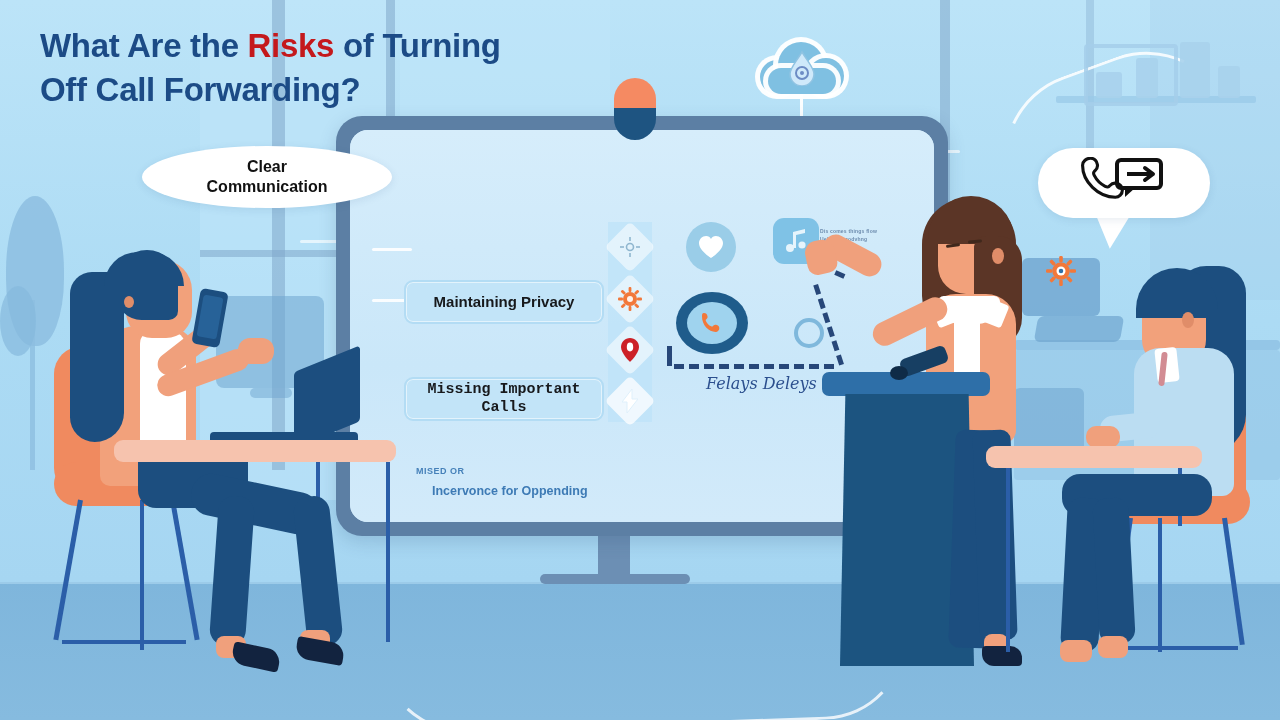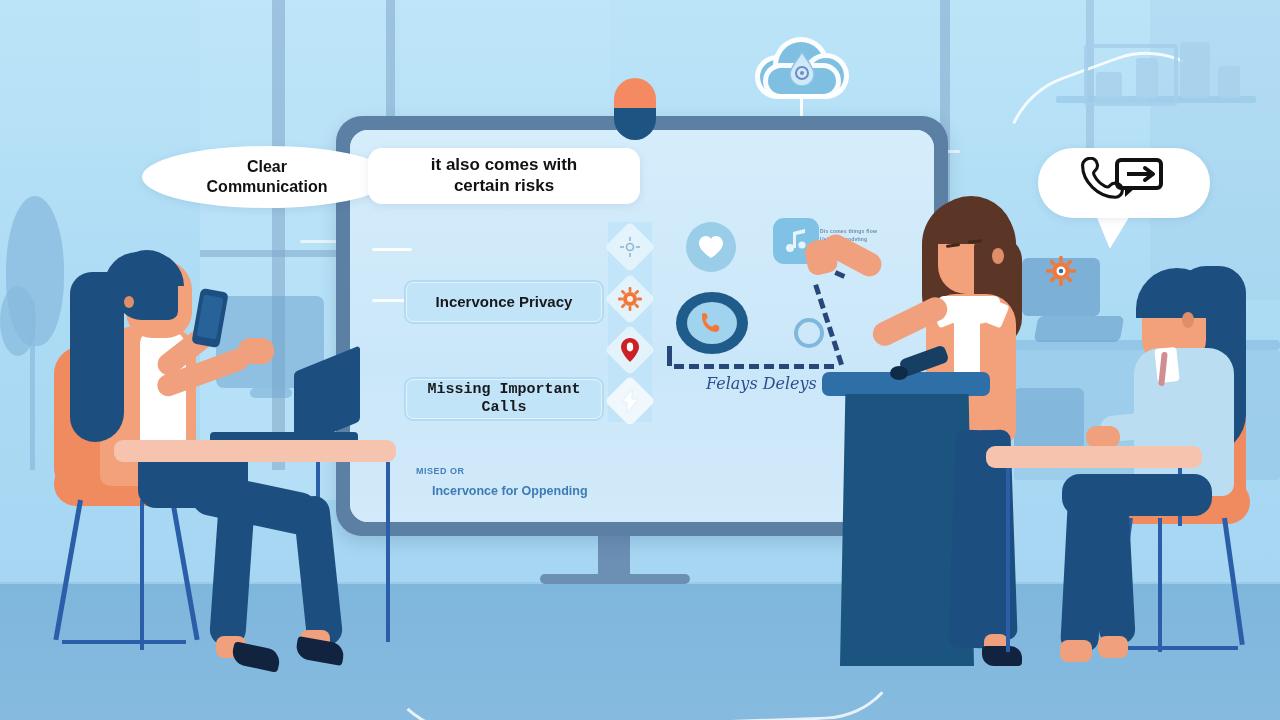--- a/index.html
+++ b/index.html
@@ -181,21 +181,21 @@
     <div class="monitor-inner">
       <div class="screen-grad"></div>
     </div>
   </div>
   <div class="webcam"></div>
 
   <div class="conn" style="left:372px;top:248px;width:40px;"></div>
   <div class="conn" style="left:372px;top:299px;width:40px;"></div>
 
   <div class="list-item" style="top:280px;height:40px;">
-    <span style="white-space:pre-line">Incervonce Privacy</span>
+    <span style="white-space:pre-line">Maintaining Privacy</span>
   </div>
   <div class="list-item" style="top:377px;height:40px;font-family:Liberation Mono, monospace;">
     <span style="white-space:pre-line">Missing Important Calls</span>
   </div>
 
   <div class="icon-col"></div>
   <div class="icon-cell" style="top:224px;">
     <div class="diamond">
       <svg width="20" height="20" viewBox="0 0 20 20">
           <g stroke="#8FB6CF" stroke-width="1.6" fill="none">
@@ -391,28 +391,28 @@
   <div class="deskbar" style="left:986px;top:446px;width:216px;height:22px;"></div>
   <div class="desklegs" style="left:1006px;top:468px;height:184px;"></div>
   <div class="desklegs" style="left:1178px;top:468px;height:58px;"></div>
 
   <div class="sil navy" style="left:1062px;top:474px;width:150px;height:42px;border-radius:18px;"></div>
   <div class="sil navy" style="left:1064px;top:498px;width:38px;height:154px;border-radius:14px;transform:rotate(3deg);"></div>
   <div class="sil navy" style="left:1096px;top:498px;width:36px;height:146px;border-radius:14px;transform:rotate(-3deg);"></div>
   <div class="sil skin2" style="left:1060px;top:640px;width:32px;height:22px;border-radius:8px;"></div>
   <div class="sil skin2" style="left:1098px;top:636px;width:30px;height:22px;border-radius:8px;"></div>
 
+  <div class="title">
+    <span>What Are the </span><span class="hl">Risks</span><span> of Turning</span><br>
+    <span>Off Call Forwarding?</span>
+  </div>
 
   <div class="bubble b1">
     <span style="white-space:pre-line">Clear
 Communication</span>
-  </div>
-  <div class="bubble b2">
-    <span style="white-space:pre-line">it also comes with
-certain risks</span>
   </div>
   <div class="bubble-tail"></div>
   <div class="bubble b4">
     <svg width="86" height="52" viewBox="0 0 86 52">
       <path d="M12 8c5 0 8 3 9 8 1 5-2 7-4 9-1 1-1 3 0 5 3 6 8 11 14 14 2 1 4 1 5 0 2-2 4-5 9-4 5 1 8 4 8 9 0 5-4 9-9 9C22 58 2 38 2 17 2 12 7 8 12 8z" fill="none" stroke="#111" stroke-width="4" stroke-linejoin="round" transform="translate(0,-5) scale(0.78)"></path>
       <rect x="36" y="3" width="44" height="28" rx="4" fill="none" stroke="#111" stroke-width="4"></rect>
       <path d="M44 31 L44 40 L54 31 Z" fill="#111"></path>
       <line x1="46" y1="17" x2="70" y2="17" stroke="#111" stroke-width="4"></line>
       <path d="M64 11 L72 17 L64 23" fill="none" stroke="#111" stroke-width="4" stroke-linejoin="round" stroke-linecap="round"></path>
     </svg>

